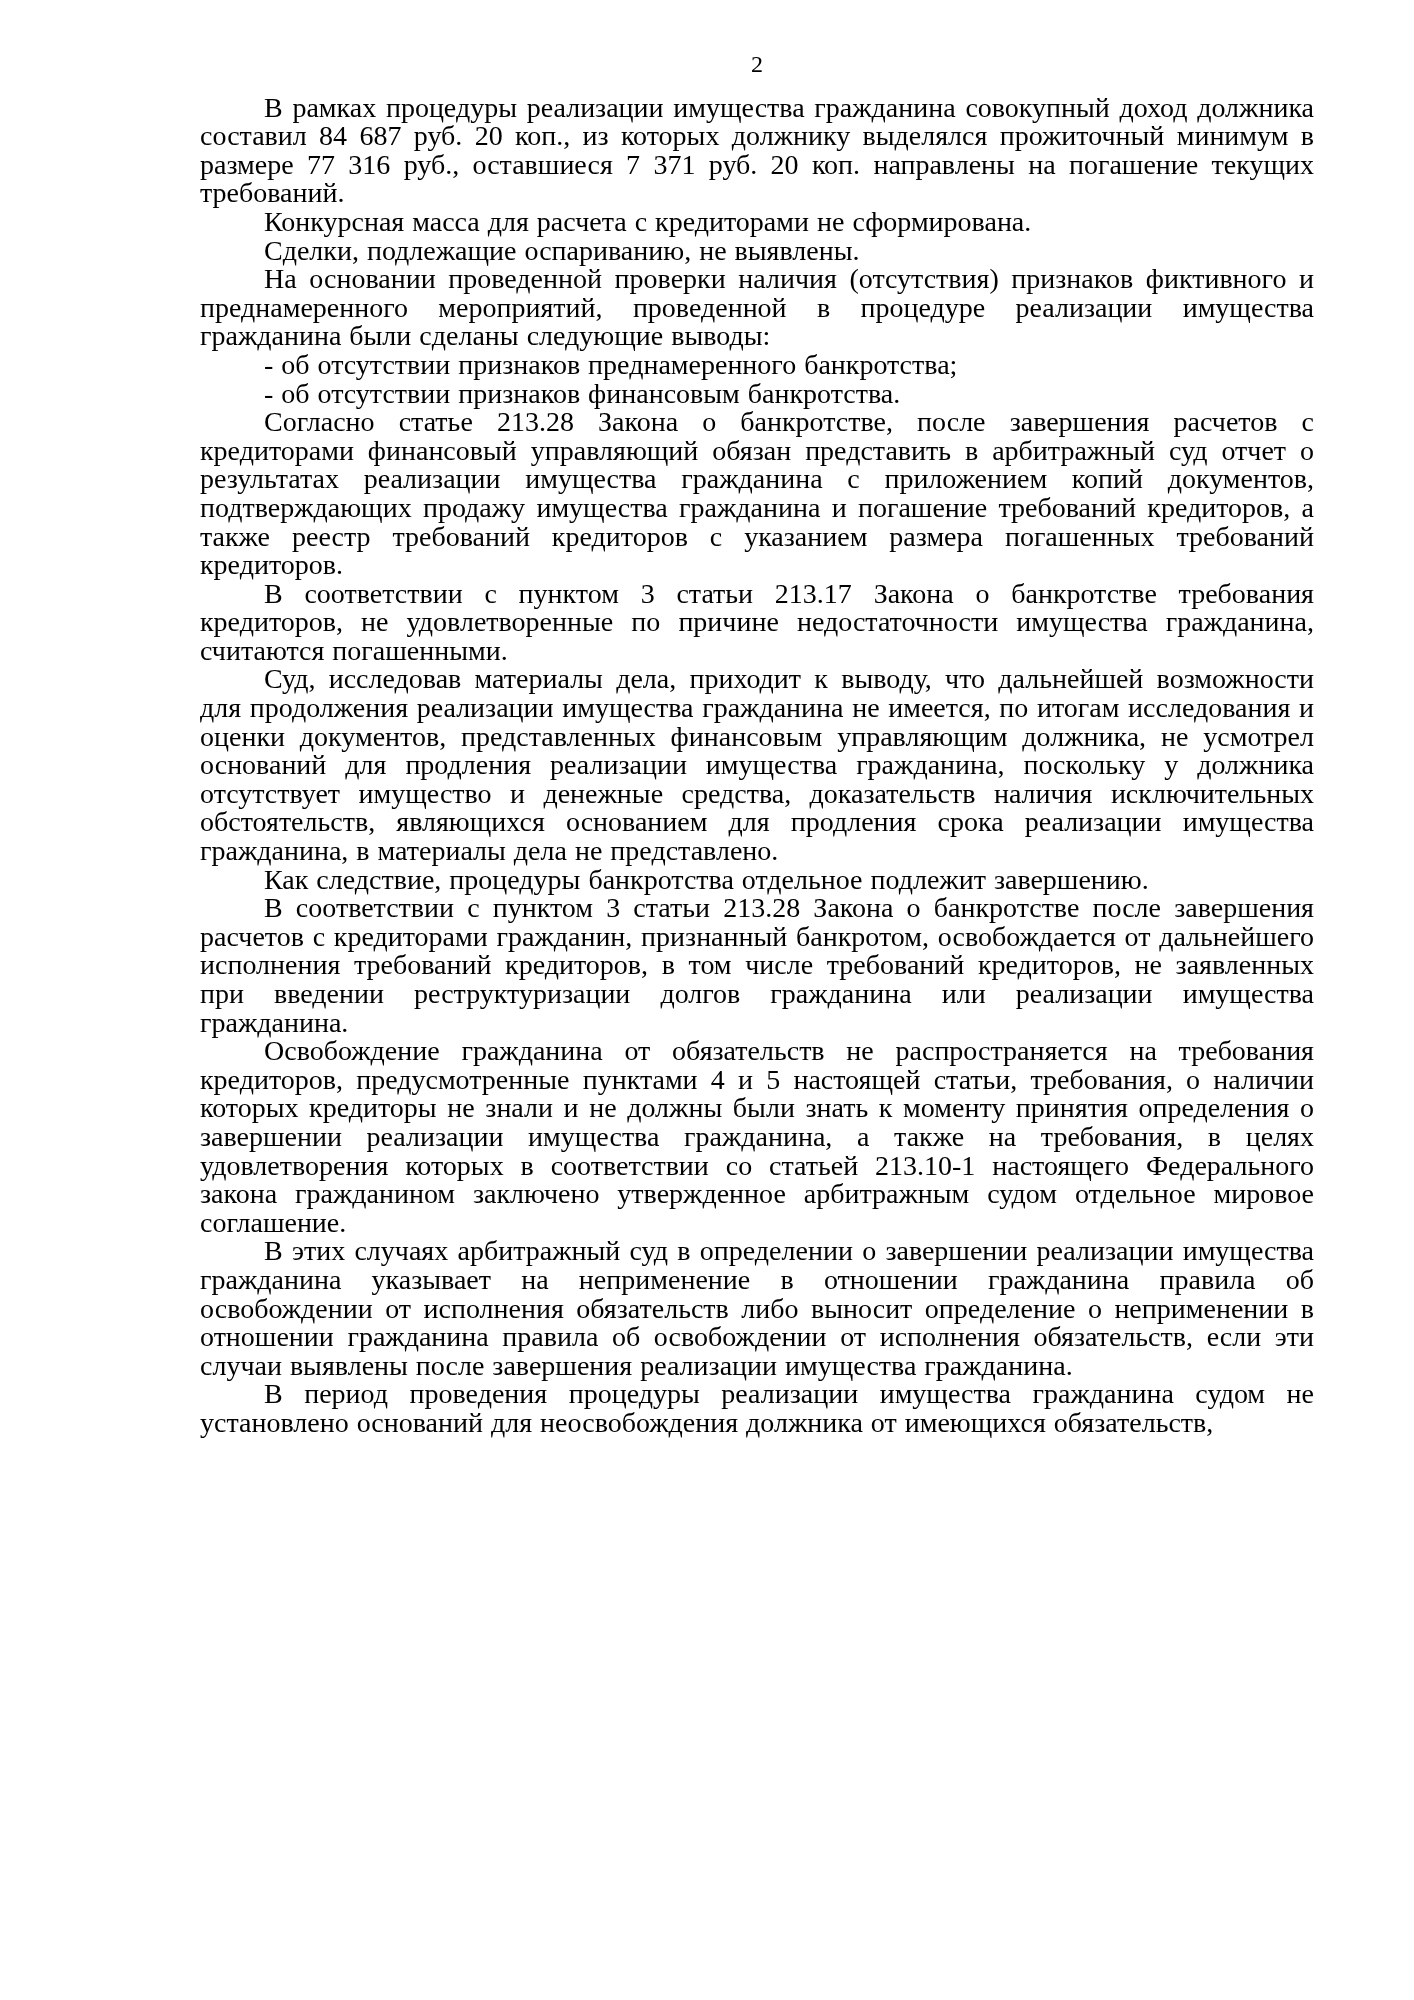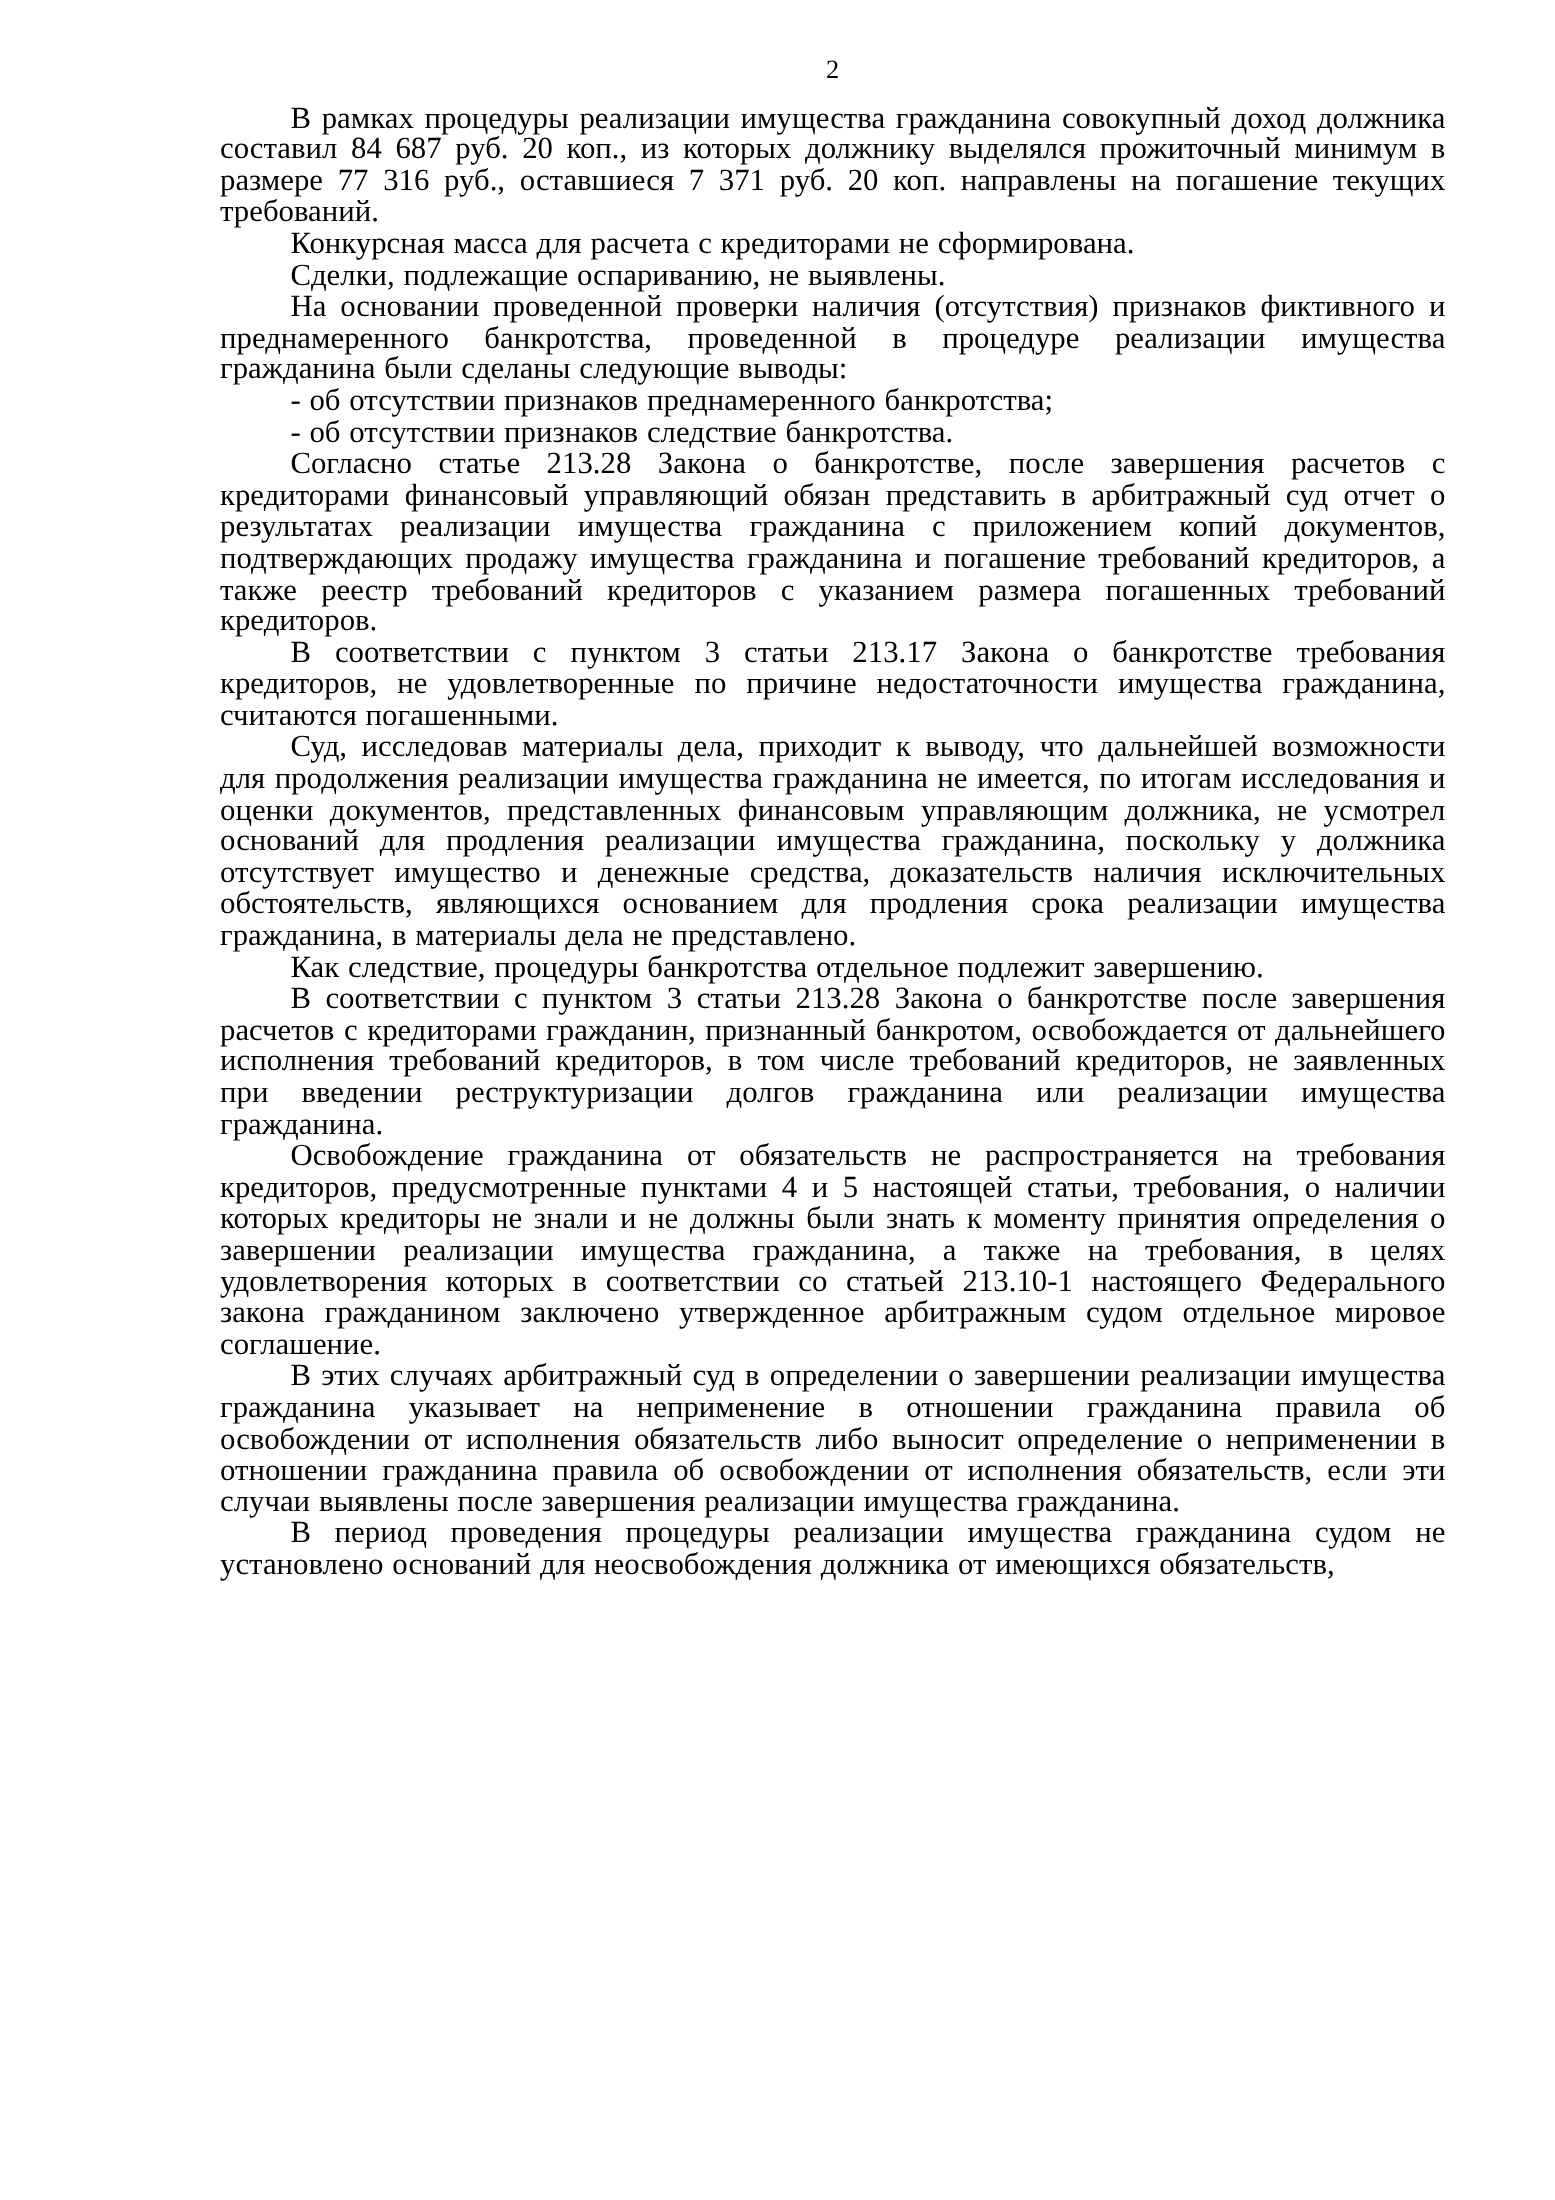--- a/index.html
+++ b/index.html
@@ -36,23 +36,23 @@
 </style>
 </head>
 <body>
 
 <div class="page">
   <div class="page-number">2</div>
   <div class="content">
       <p class="para">В рамках процедуры реализации имущества гражданина совокупный доход должника составил 84&nbsp;687 руб. 20 коп., из которых должнику выделялся прожиточный минимум в размере 77&nbsp;316 руб., оставшиеся 7&nbsp;371 руб. 20 коп. направлены на погашение текущих требований.</p>
       <p class="para">Конкурсная масса для расчета с кредиторами не сформирована.</p>
       <p class="para">Сделки, подлежащие оспариванию, не выявлены.</p>
-      <p class="para">На основании проведенной проверки наличия (отсутствия) признаков фиктивного и преднамеренного банкротства, проведенной в процедуре реализации имущества гражданина были сделаны следующие выводы:</p>
+      <p class="para">На основании проведенной проверки наличия (отсутствия) признаков фиктивного и преднамеренного мероприятий, проведенной в процедуре реализации имущества гражданина были сделаны следующие выводы:</p>
       <p class="para">- об отсутствии признаков преднамеренного банкротства;</p>
-      <p class="para">- об отсутствии признаков следствие банкротства.</p>
+      <p class="para">- об отсутствии признаков финансовым банкротства.</p>
       <p class="para">Согласно статье 213.28 Закона о банкротстве, после завершения расчетов с кредиторами финансовый управляющий обязан представить в арбитражный суд отчет о результатах реализации имущества гражданина с приложением копий документов, подтверждающих продажу имущества гражданина и погашение требований кредиторов, а также реестр требований кредиторов с указанием размера погашенных требований кредиторов.</p>
       <p class="para">В соответствии с пунктом 3 статьи 213.17 Закона о банкротстве требования кредиторов, не удовлетворенные по причине недостаточности имущества гражданина, считаются погашенными.</p>
       <p class="para">Суд, исследовав материалы дела, приходит к выводу, что дальнейшей возможности для продолжения реализации имущества гражданина не имеется, по итогам исследования и оценки документов, представленных финансовым управляющим должника, не усмотрел оснований для продления реализации имущества гражданина, поскольку у должника отсутствует имущество и денежные средства, доказательств наличия исключительных обстоятельств, являющихся основанием для продления срока реализации имущества гражданина, в материалы дела не представлено.</p>
       <p class="para">Как следствие, процедуры банкротства отдельное подлежит завершению.</p>
       <p class="para">В соответствии с пунктом 3 статьи 213.28 Закона о банкротстве после завершения расчетов с кредиторами гражданин, признанный банкротом, освобождается от дальнейшего исполнения требований кредиторов, в том числе требований кредиторов, не заявленных при введении реструктуризации долгов гражданина или реализации имущества гражданина.</p>
       <p class="para">Освобождение гражданина от обязательств не распространяется на требования кредиторов, предусмотренные пунктами 4 и 5 настоящей статьи, требования, о наличии которых кредиторы не знали и не должны были знать к моменту принятия определения о завершении реализации имущества гражданина, а также на требования, в целях удовлетворения которых в соответствии со статьей 213.10-1 настоящего Федерального закона гражданином заключено утвержденное арбитражным судом отдельное мировое соглашение.</p>
       <p class="para">В этих случаях арбитражный суд в определении о завершении реализации имущества гражданина указывает на неприменение в отношении гражданина правила об освобождении от исполнения обязательств либо выносит определение о неприменении в отношении гражданина правила об освобождении от исполнения обязательств, если эти случаи выявлены после завершения реализации имущества гражданина.</p>
       <p class="para">В период проведения процедуры реализации имущества гражданина судом не установлено оснований для неосвобождения должника от имеющихся обязательств,</p>
     </div>
 </div>

